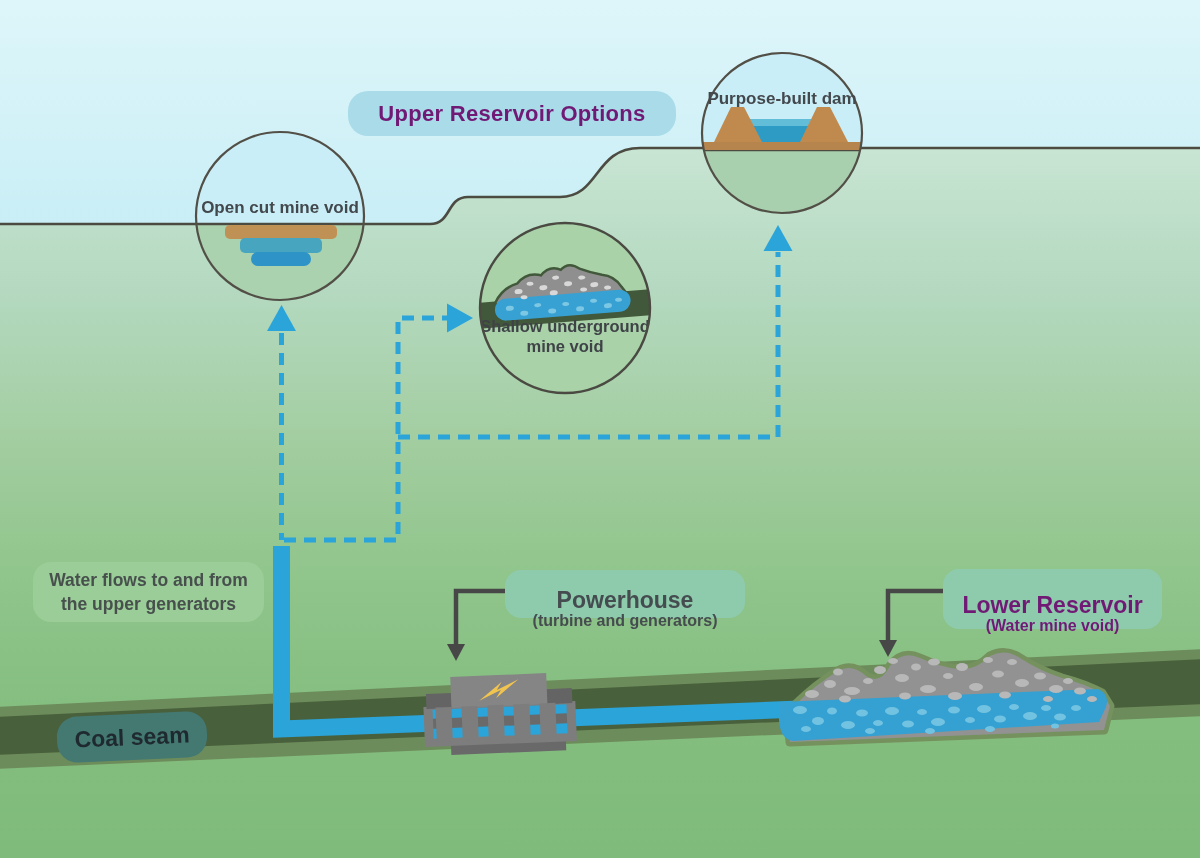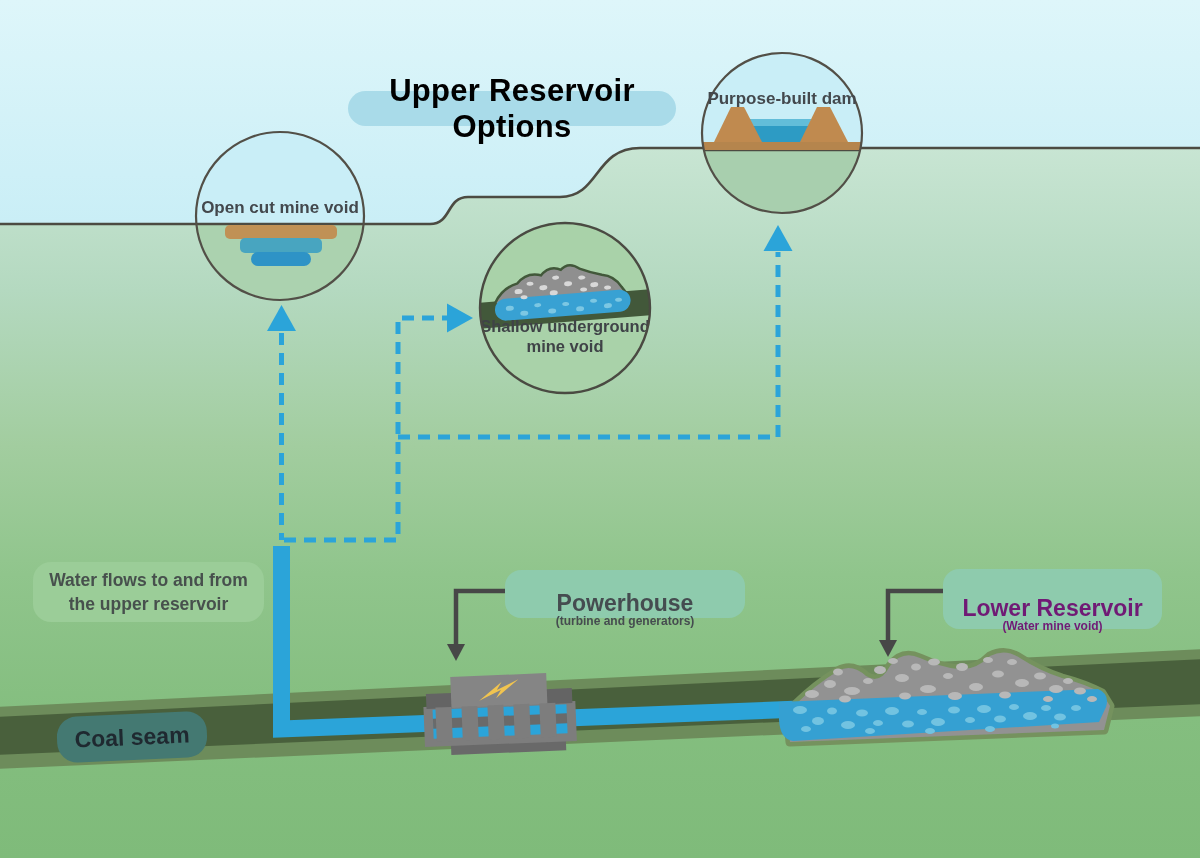--- a/index.html
+++ b/index.html
@@ -1,30 +1,30 @@
 <!DOCTYPE html>
 <html><head>
 <meta charset="utf-8">
 <style>
   html,body{margin:0;padding:0;}
   body{font-family:"Liberation Sans",sans-serif;}
   .scene{position:relative;width:1200px;height:858px;overflow:hidden;background:#cdeff6;}
   .scene svg{position:absolute;left:0;top:0;}
   .pill{position:absolute;display:flex;flex-direction:column;align-items:center;justify-content:center;
         text-align:center;font-weight:bold;color:#4a5055;}
-  .pill-title{left:348px;top:91px;width:328px;height:35px;border-radius:20px;background:#a9dbe9;
-        font-size:31px;letter-spacing:.3px;color:#000000;}
+  .pill-title{left:348px;top:91px;width:328px;height:45px;border-radius:20px;background:#a9dbe9;
+        font-size:22px;letter-spacing:.3px;color:#701a75;}
   .pill-water{left:33px;top:562px;width:231px;height:60px;border-radius:18px;background:#9bcd98;
         font-size:17.5px;line-height:1.4;color:#47504d;}
   .pill-power{left:505px;top:570px;width:240px;height:48px;border-radius:16px;background:#8ecbad;color:#454c50;}
   .pill-lower{left:943px;top:569px;width:219px;height:60px;border-radius:16px;background:#8ecbad;color:#701a75;}
   .pill-coal{left:57px;top:714px;width:150px;height:46px;border-radius:20px;background:#447972;
         font-size:23px;color:#1f2930;transform:rotate(-2.6deg);}
   .pill .big{font-size:23px;line-height:1.05;margin-top:31px;}
-  .pill .small{font-size:12px;line-height:1.15;text-align:right;}
+  .pill .small{font-size:16px;line-height:1.15;text-align:right;}
 </style>
 </head>
 <body>
 
 <div class="scene">
 
 <svg width="1200" height="858" viewBox="0 0 1200 858">
   <defs>
     <linearGradient id="skyGrad" x1="0" y1="0" x2="0" y2="230" gradientUnits="userSpaceOnUse">
       <stop offset="0" stop-color="#def6fa"></stop>
@@ -230,21 +230,21 @@
     <text x="782" y="104" text-anchor="middle" font-size="17" font-weight="bold" fill="#43484d">Purpose-built dam</text>
   </g>
 </svg>
 
 <div class="pill pill-title">
   <span>Upper Reservoir Options</span>
 </div>
 
 <div class="pill pill-water">
   <span>Water flows to and from</span>
-  <span>the upper reservoir</span>
+  <span>the upper generators</span>
 </div>
 
 <div class="pill pill-power">
   <span class="big">Powerhouse</span>
   <span class="small">(turbine and generators)</span>
 </div>
 
 <div class="pill pill-lower">
   <span class="big">Lower Reservoir</span>
   <span class="small">(Water mine void)</span>

